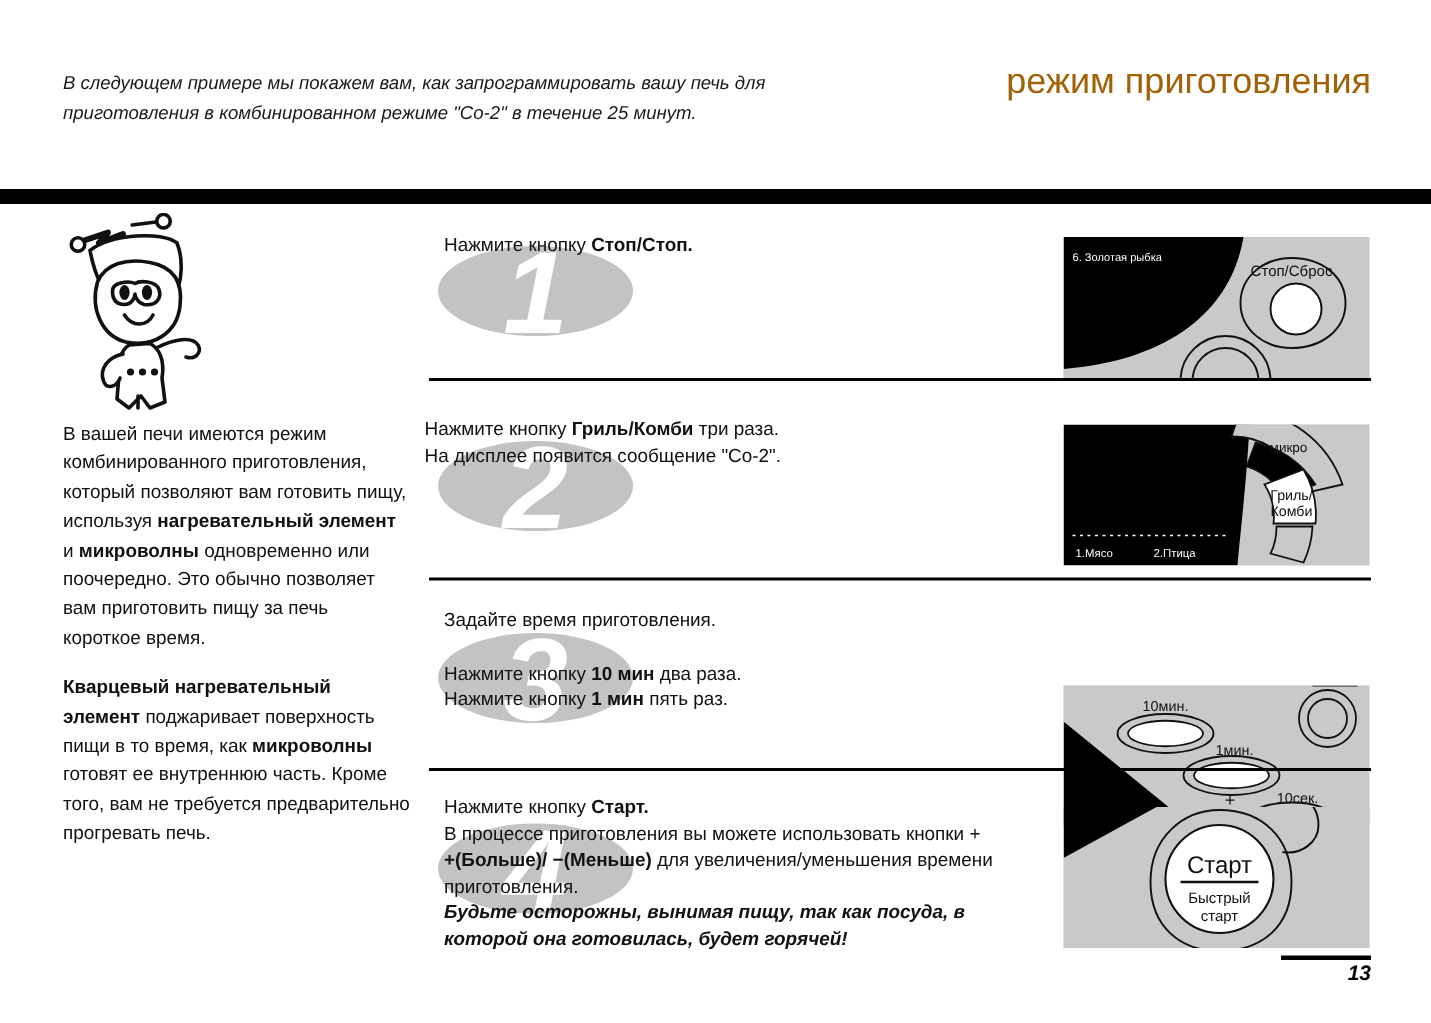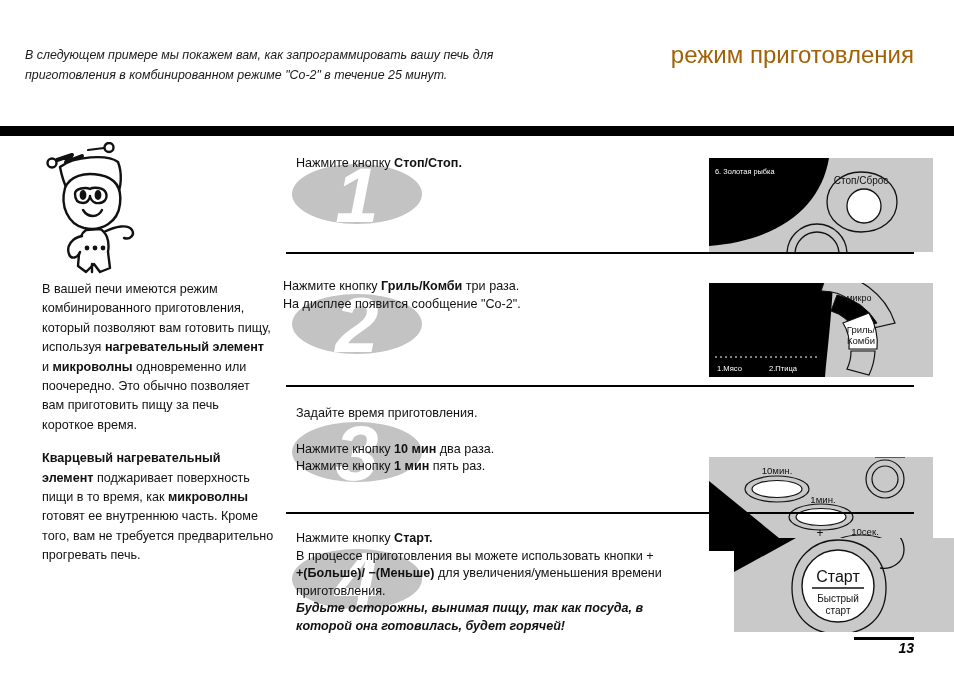--- a/index.html
+++ b/index.html
@@ -5,21 +5,21 @@
   html,body{margin:0;padding:0;}
   body{
     width:954px;height:682px;background:#ffffff;
     font-family:"Liberation Sans","DejaVu Sans",sans-serif;
     color:#000;overflow:hidden;position:relative;
   }
   .page{position:relative;width:954px;height:682px;}
 
   
   .intro{
-    position:absolute;left:25px;top:46px;width:470px;
+    position:absolute;left:42px;top:46px;width:470px;
     font-size:12.4px;line-height:19.5px;font-style:italic;color:#1a1a1a;
   }
   .title-wrap{
     position:absolute;right:40px;top:38px;width:420px;text-align:right;
   }
   .title-main{
     font-size:27px;font-weight:bold;font-style:italic;letter-spacing:-0.2px;
     line-height:32px;color:#000;
   }
   .title-sub{
@@ -47,21 +47,21 @@
   .step-text .it{font-style:italic;font-weight:bold;}
 
   
   .wm{
     position:absolute;width:130px;height:68px;z-index:1;
   }
   .wm svg{display:block;}
 
   
   .panel{
-    position:absolute;width:224px;height:94px;overflow:hidden;
+    position:absolute;width:204px;height:94px;overflow:hidden;
     background:#c9c9c9;border:0;
   }
   .panel svg{display:block;}
 
   
   .footer-rule{
     position:absolute;right:40px;top:637px;width:60px;height:3px;background:#000;
   }
   .page-num{
     position:absolute;right:40px;top:640px;font-size:14px;font-weight:bold;
@@ -243,21 +243,21 @@
   </div>
   <div class="step-text" style="left:296px;top:530px;width:420px;">
     <div><span>Нажмите кнопку </span><b>Старт.</b></div>
     <div>В процессе приготовления вы можете использовать кнопки  +</div>
     <div><b>+(Больше)/ −(Меньше)</b><span>  для увеличения/уменьшения времени</span></div>
     <div>приготовления.</div>
     <div class="it">Будьте осторожны, вынимая пищу, так как посуда, в</div>
     <div class="it">которой она готовилась, будет горячей!</div>
   </div>
 
-  <div class="panel" style="left:709px;top:538px;margin-left:25px;">
+  <div class="panel" style="left:709px;top:538px;">
     <svg width="204" height="94" viewBox="0 0 204 94">
       <rect width="204" height="94" fill="#c9c9c9"></rect>
       <path d="M0 0 H62 L0 34 Z" fill="#000"></path>
 
       <path d="M58 50 C58 20 80 2 104 2 C132 2 152 20 152 50 C152 80 132 96 104 96
                C78 96 58 80 58 50 Z" fill="none" stroke="#111" stroke-width="1.3"></path>
       <circle cx="104" cy="48" r="36" fill="#ffffff" stroke="#111" stroke-width="1.4"></circle>
       <text x="104" y="44" text-anchor="middle" font-family="Liberation Sans, sans-serif" font-size="16" fill="#111">Старт</text>
       <line x1="78" y1="50" x2="130" y2="50" stroke="#111" stroke-width="1.6"></line>
       <text x="104" y="64" text-anchor="middle" font-family="Liberation Sans, sans-serif" font-size="10" fill="#111">Быстрый</text>

